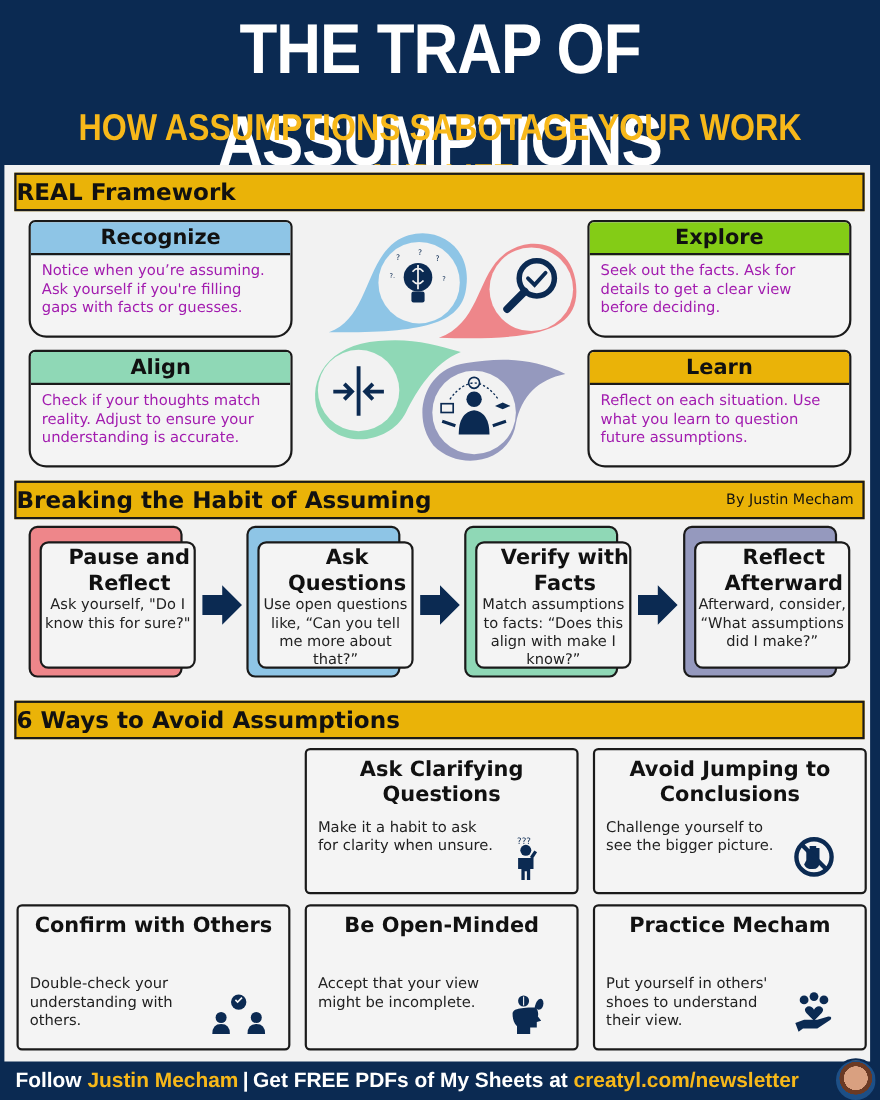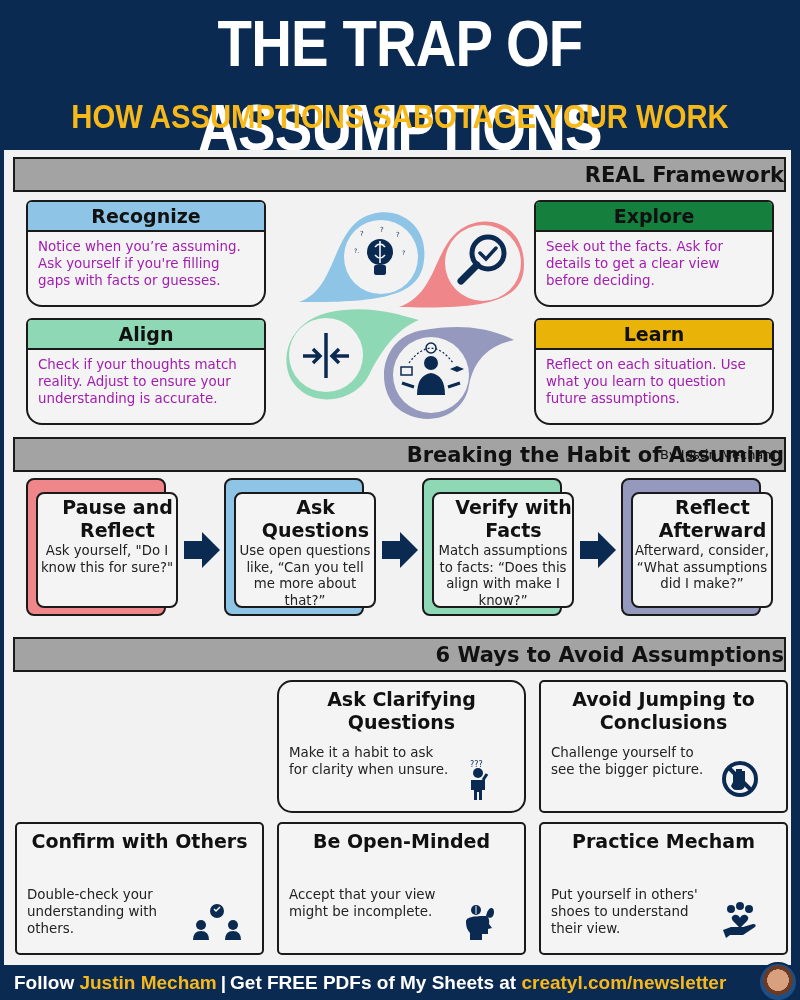--- a/index.html
+++ b/index.html
@@ -8,22 +8,22 @@
 
   .hero-title { position: absolute; left: 0; top: 2px; width: 800px; text-align: center;
     font-family: "Liberation Sans", sans-serif; font-weight: 700; font-size: 64px; line-height: 84px;
     color: #ffffff; letter-spacing: -1px; transform: scaleX(0.88); transform-origin: center; }
   .hero-sub { position: absolute; left: 0; top: 93px; width: 800px; text-align: center;
     font-family: "Liberation Sans", sans-serif; font-weight: 700; font-size: 34px; line-height: 46px;
     color: #f7b81a; transform: scaleX(0.86); transform-origin: center; }
 
   .panel { position: absolute; left: 4px; top: 150px; width: 787px; height: 815px; background: #f2f2f2; }
 
-  .section-bar { position: absolute; left: 9px; width: 773px; height: 35px; background: #a3a3a3;
-    border: 2px solid #1a1a1a; display: flex; align-items: center; justify-content: flex-end;
+  .section-bar { position: absolute; left: 9px; width: 773px; height: 35px; background: #eab308;
+    border: 2px solid #1a1a1a; display: flex; align-items: center; justify-content: flex-start;
     font-weight: 700; font-size: 21px; color: #111; }
   .section-bar .byline { position: absolute; right: 8px; font-weight: 400; font-size: 13px; }
 
   
   .real-card { position: absolute; width: 240px; height: 107px; border: 2px solid #1a1a1a;
     border-radius: 6px 6px 16px 16px; background: #f4f4f4; overflow: hidden; }
   .real-card .hd { height: 30px; border-bottom: 2px solid #1a1a1a; display: flex; align-items: center;
     justify-content: center; font-weight: 700; font-size: 19px; }
   .real-card .bd { padding: 6px 10px; font-size: 13.4px; line-height: 17px; color: #a21caf; }
 
@@ -62,21 +62,21 @@
 
   <div class="section-bar" style="top:7px;">
     <span>REAL Framework</span>
   </div>
 
   <div class="real-card" style="left:22px; top:50px;">
     <div class="hd" style="background:#8ec5e6;">Recognize</div>
     <div class="bd">Notice when you’re assuming. Ask yourself if you're filling gaps with facts or guesses.</div>
   </div>
   <div class="real-card" style="left:530px; top:50px;">
-    <div class="hd" style="background:#15803d;">Explore</div>
+    <div class="hd" style="background:#84cc16;">Explore</div>
     <div class="bd">Seek out the facts. Ask for details to get a clear view before deciding.</div>
   </div>
   <div class="real-card" style="left:22px; top:168px;">
     <div class="hd" style="background:#8fd8b6;">Align</div>
     <div class="bd">Check if your thoughts match reality. Adjust to ensure your understanding is accurate.</div>
   </div>
   <div class="real-card" style="left:530px; top:168px;">
     <div class="hd" style="background:#eab308;">Learn</div>
     <div class="bd">Reflect on each situation. Use what you learn to question future assumptions.</div>
   </div>
@@ -168,21 +168,21 @@
     <div class="front">
       <div class="ttl">Reflect Afterward</div>
       <div class="txt">Afterward, consider, “What assumptions did I make?”</div>
     </div>
   </div>
 
   <div class="section-bar" style="top:487px;">
     <span>6 Ways to Avoid Assumptions</span>
   </div>
 
-  <div class="way" style="left:273px; top:530px;border-radius:15px;">
+  <div class="way" style="left:273px; top:530px;">
     <div class="ttl">Ask Clarifying Questions</div>
     <div class="txt">Make it a habit to ask for clarity when unsure.</div>
     <svg class="ico" viewBox="0 0 40 42">
       <text x="12" y="9" font-size="8" fill="#0b2a52">???</text>
       <circle cx="20" cy="15" r="5" fill="#0b2a52"></circle>
       <path d="M13 22 h14 v10 h-3 v10 h-3 v-8 h-2 v8 h-3 v-10 h-3 Z" fill="#0b2a52"></path>
       <path d="M25 22 l4 -6" stroke="#0b2a52" stroke-width="3"></path>
     </svg>
   </div>
   <div class="way" style="left:535px; top:530px;">

